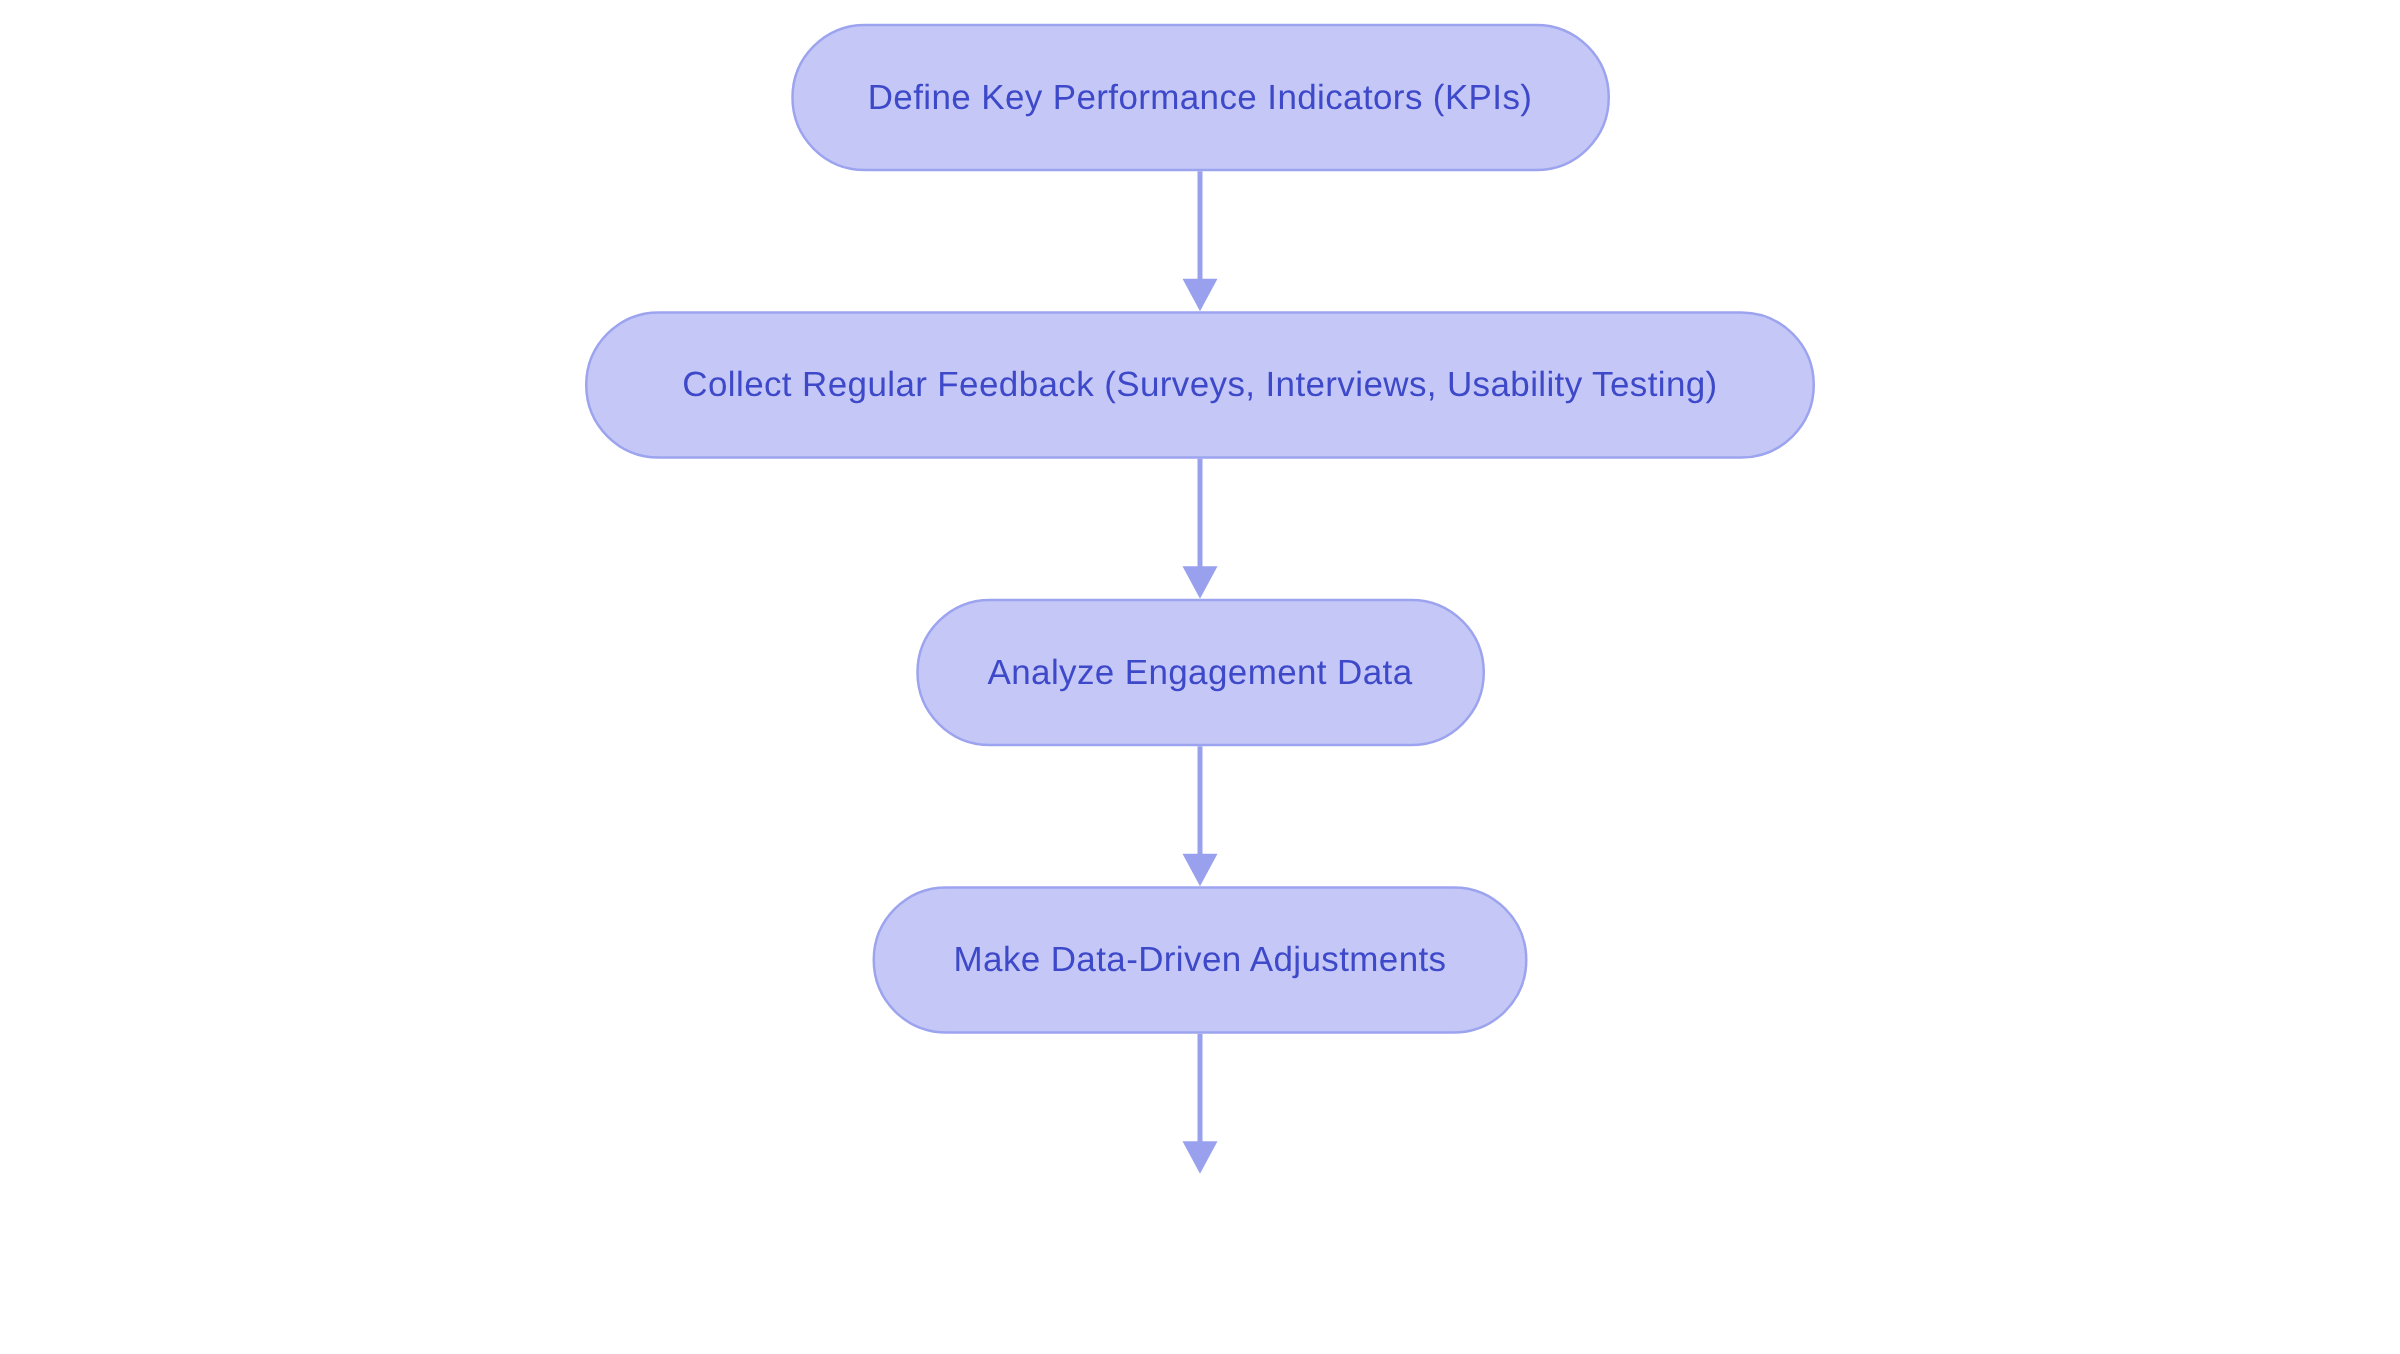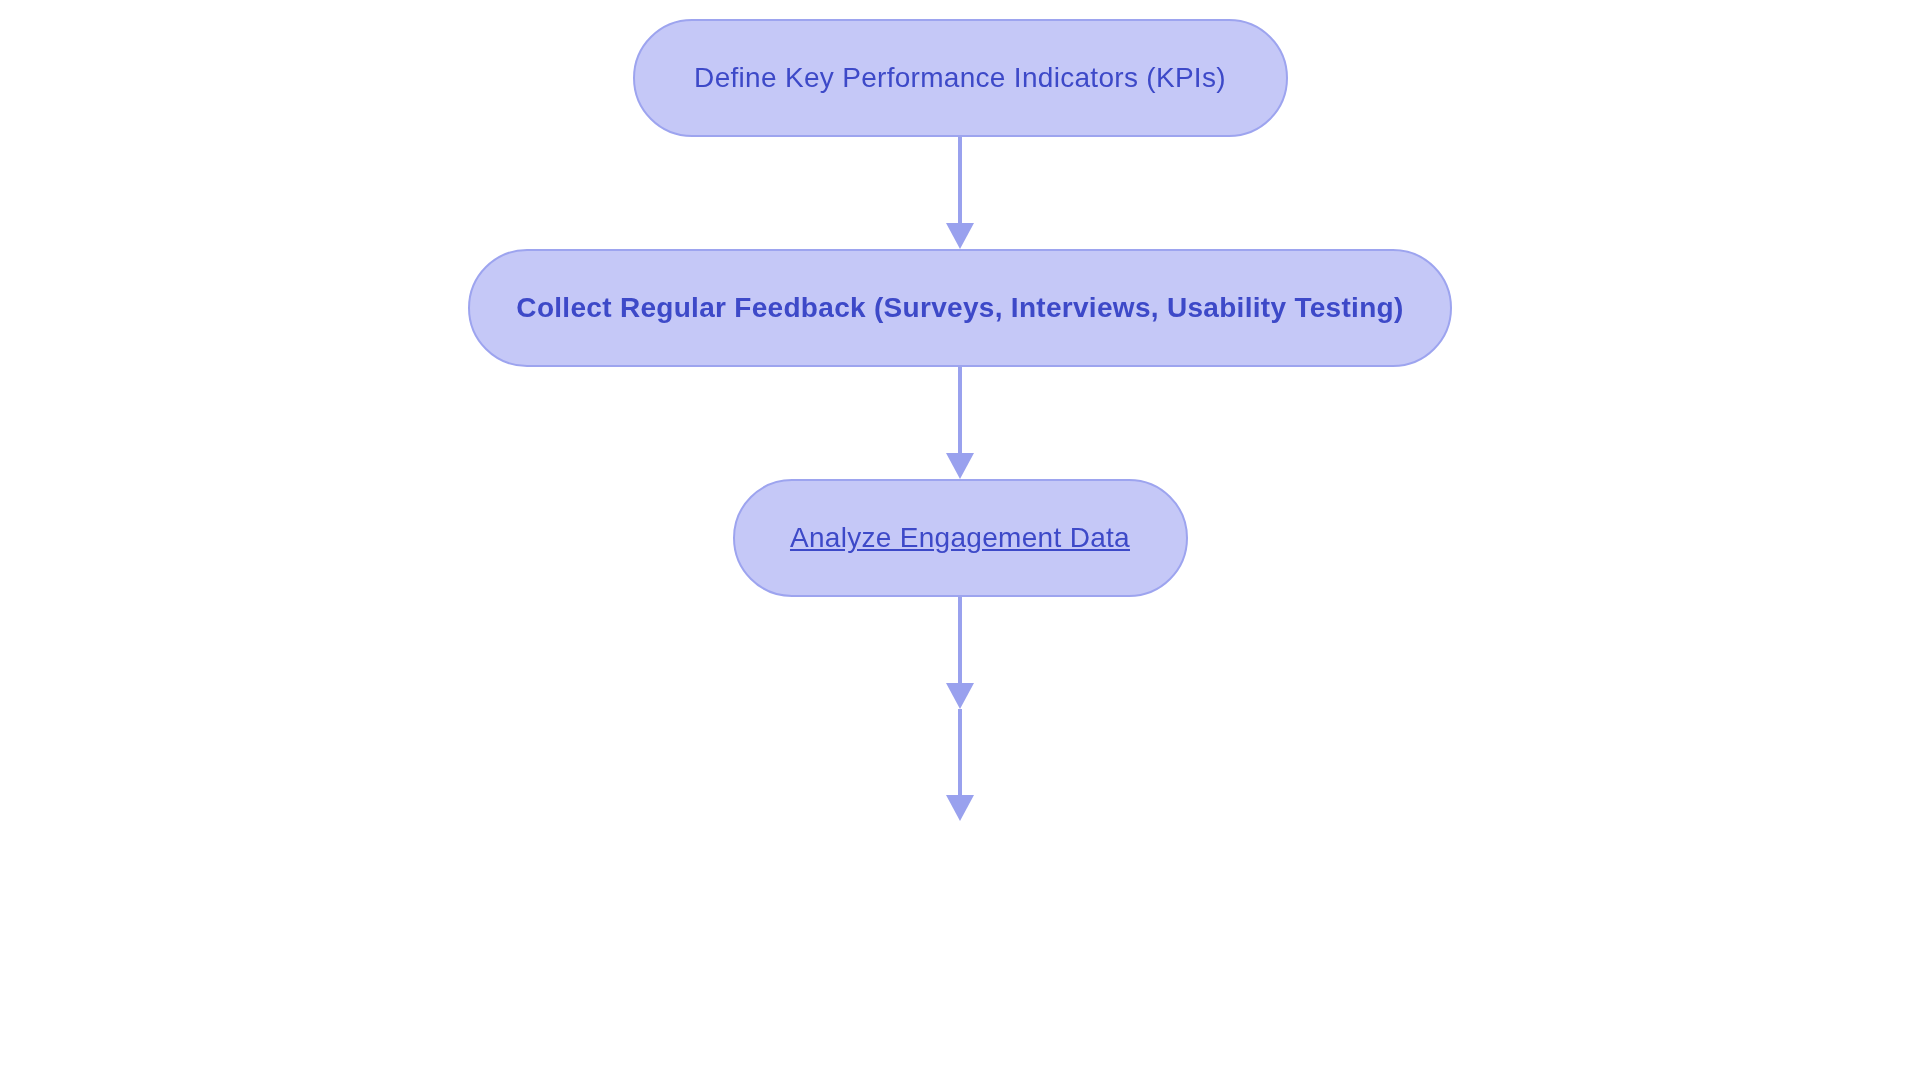--- a/index.html
+++ b/index.html
@@ -67,38 +67,41 @@
   <div class="flow" id="flow" style="--node-fill: #c5c8f7; --node-border: #9da4ef; --node-text: #3d49c8; --arrow: #99a1ee;">
   <div class="node" style="width: 655px; text-align: right;">
     <span class="node-label">Define Key Performance Indicators (KPIs)</span>
   </div>
 
   <div class="connector">
     <div class="line"></div>
     <div class="head"></div>
   </div>
 
-  <div class="node" style="width: 984px; font-weight: bold;">
+  <div class="node" style="width: 984px;">
     <span class="node-label">Collect Regular Feedback (Surveys, Interviews, Usability Testing)</span>
   </div>
 
   <div class="connector">
     <div class="line"></div>
     <div class="head"></div>
   </div>
 
-  <div class="node" style="width: 455px; text-decoration: underline;">
+  <div class="node" style="width: 455px;">
     <span class="node-label">Analyze Engagement Data</span>
   </div>
 
   <div class="connector">
     <div class="line"></div>
     <div class="head"></div>
   </div>
 
+  <div class="node" style="width: 524px;">
+    <span class="node-label">Make Data-Driven Adjustments</span>
+  </div>
 
   <div class="connector">
     <div class="line"></div>
     <div class="head"></div>
   </div>
 
 </div>
 </div>
 
 </body></html>

